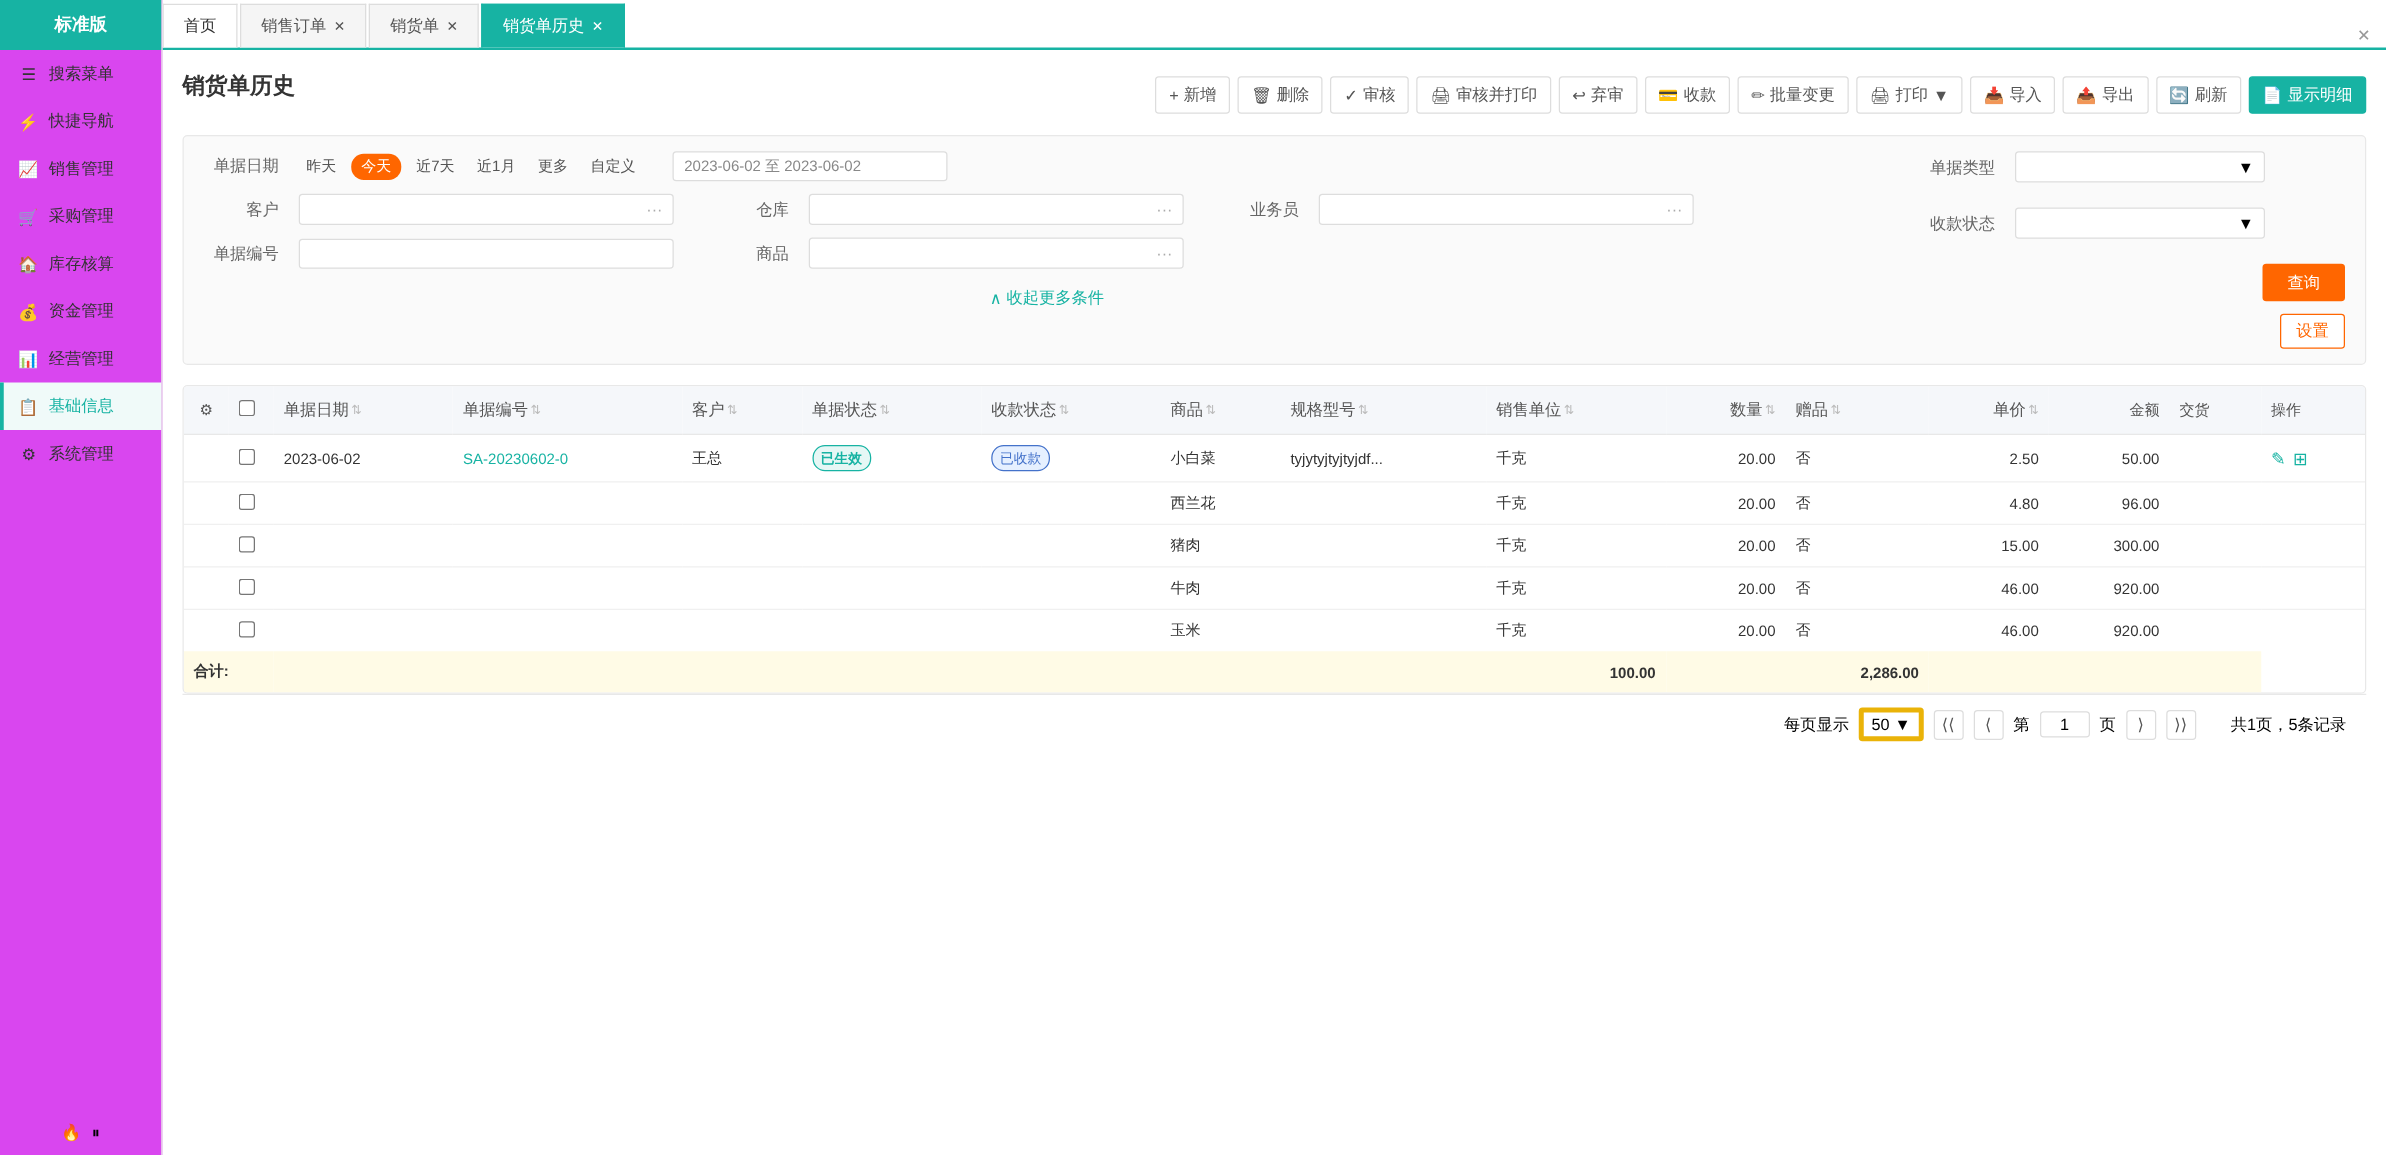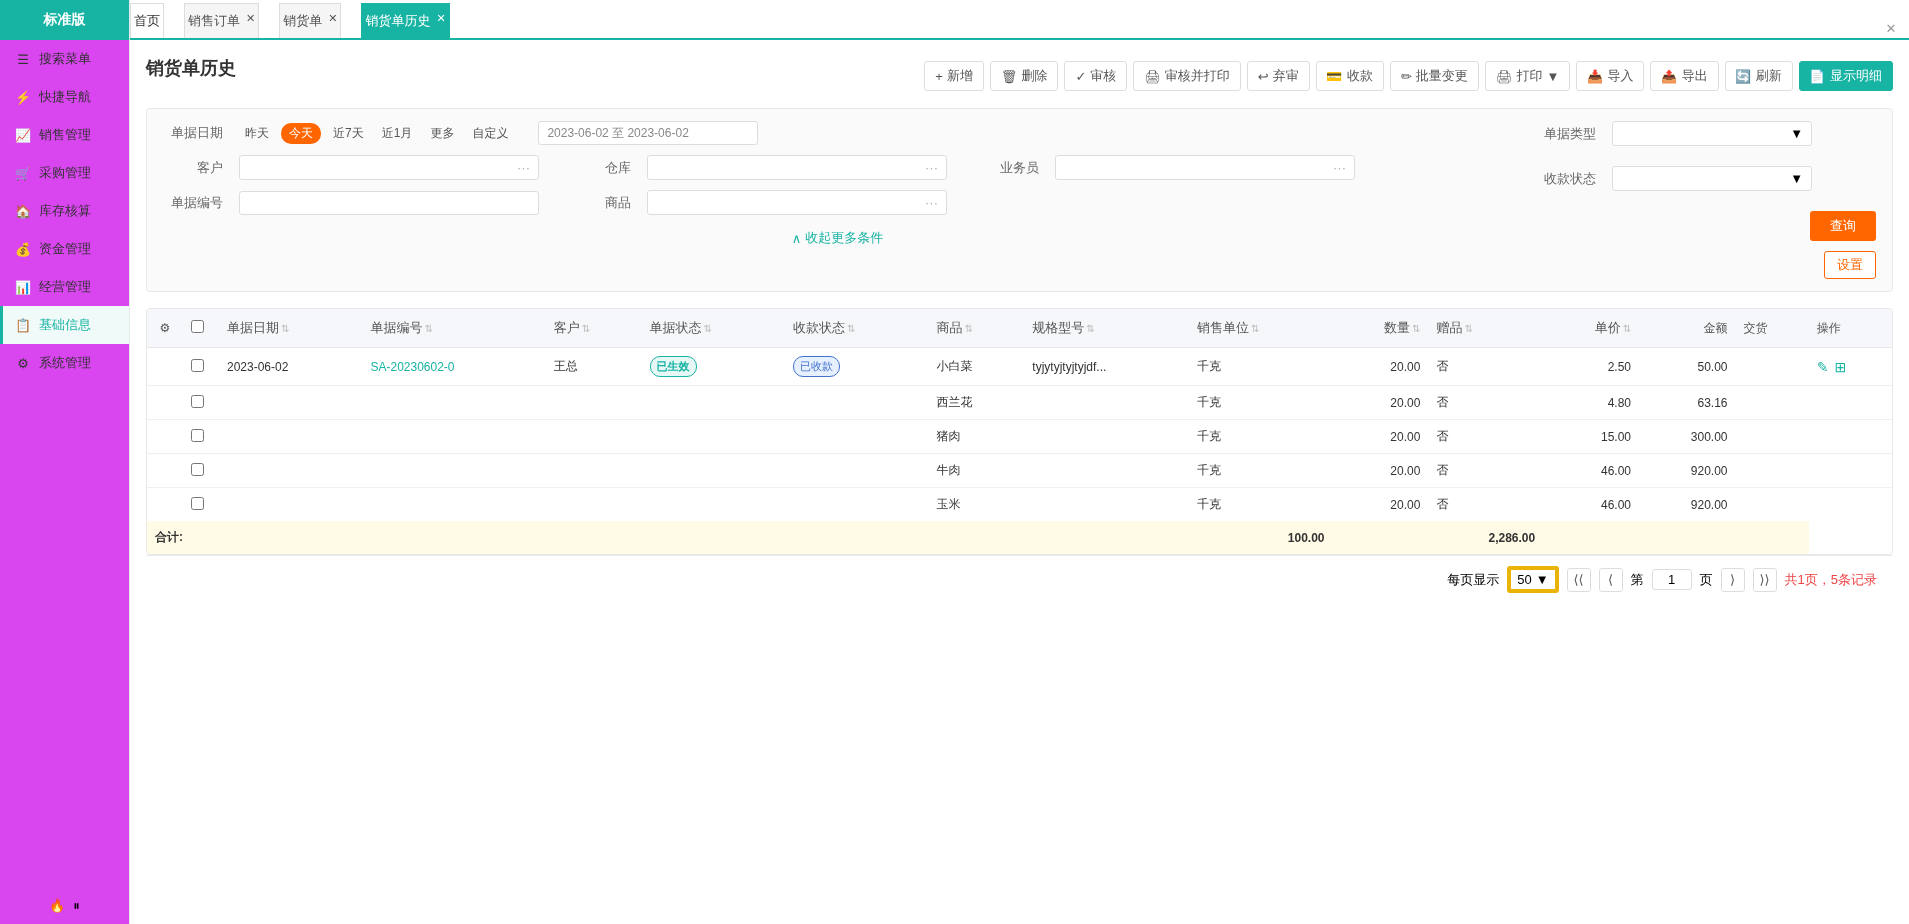--- a/index.html
+++ b/index.html
@@ -11,21 +11,21 @@
     .sidebar-item { display: flex; align-items: center; padding: 10px 12px; cursor: pointer; color: #333; gap: 8px; border-left: 3px solid transparent; }
     .sidebar-item.active { color: #17b3a3; border-left: 3px solid #17b3a3; background: #f0faf9; }
     .sidebar-icon { width: 16px; height: 16px; display: flex; align-items: center; justify-content: center; flex-shrink: 0; }
     .sidebar-bottom { margin-top: auto; padding: 10px; display: flex; gap: 8px; justify-content: center; }
 
     
     .main { flex: 1; display: flex; flex-direction: column; overflow: hidden; }
 
     
     .tab-bar { height: 40px; background: #fff; display: flex; align-items: flex-end; border-bottom: 2px solid #17b3a3; padding-left: 0; }
-    .tab { padding: 8px 3px; cursor: pointer; color: #555; border: 1px solid #ddd; border-bottom: none; background: #f5f5f5; margin-right: 20px; display: flex; align-items: flex-start; gap: 6px; }
+    .tab { padding: 8px 16px; cursor: pointer; color: #555; border: 1px solid #ddd; border-bottom: none; background: #f5f5f5; margin-right: 2px; display: flex; align-items: center; gap: 6px; }
     .tab.active { background: #17b3a3; color: #fff; border-color: #17b3a3; }
     .tab-close { font-size: 11px; color: inherit; cursor: pointer; }
     .tab-home { background: #fff; color: #333; }
     .tab-bar-end { margin-left: auto; display: flex; align-items: center; padding-right: 8px; }
     .close-btn { width: 20px; height: 20px; display: flex; align-items: center; justify-content: center; cursor: pointer; color: #999; }
 
     
     .content { flex: 1; overflow-y: auto; padding: 16px; background: #fff; }
     .page-title { font-size: 18px; font-weight: bold; color: #333; margin-bottom: 16px; }
     .btn { display: inline-flex; align-items: center; gap: 4px; padding: 5px 10px; border: 1px solid #ddd; background: #fff; border-radius: 3px; cursor: pointer; color: #555; font-size: 12px; }
@@ -367,21 +367,21 @@
       <td style="color:#17b3a3; cursor:pointer;"></td>
       <td></td>
       <td></td>
       <td></td>
       <td>西兰花</td>
       <td></td>
       <td>千克</td>
       <td style="text-align:right;">20.00</td>
       <td>否</td>
       <td style="text-align:right;">4.80</td>
-      <td style="text-align:right;">63.16</td>
+      <td style="text-align:right;">96.00</td>
       <td></td>
       <td>
         
       </td>
     </tr>
             <tr>
       <td></td>
       <td><input type="checkbox" style=""></td>
       <td></td>
       <td style="color:#17b3a3; cursor:pointer;"></td>
@@ -459,16 +459,16 @@
         <span>50</span>
         <span>▼</span>
       </div>
       <div class="page-btn">⟨⟨</div>
       <div class="page-btn">⟨</div>
       <span>第</span>
       <input class="page-input" type="text" value="1" style="">
       <span>页</span>
       <div class="page-btn">⟩</div>
       <div class="page-btn">⟩⟩</div>
-      <span style="color:#ef4444; margin-left:0;">共1页，5条记录</span>
+      <span style="color:#000000; margin-left:20px;">共1页，5条记录</span>
     </div>
   </div>
 </div>
 
 </body></html>

